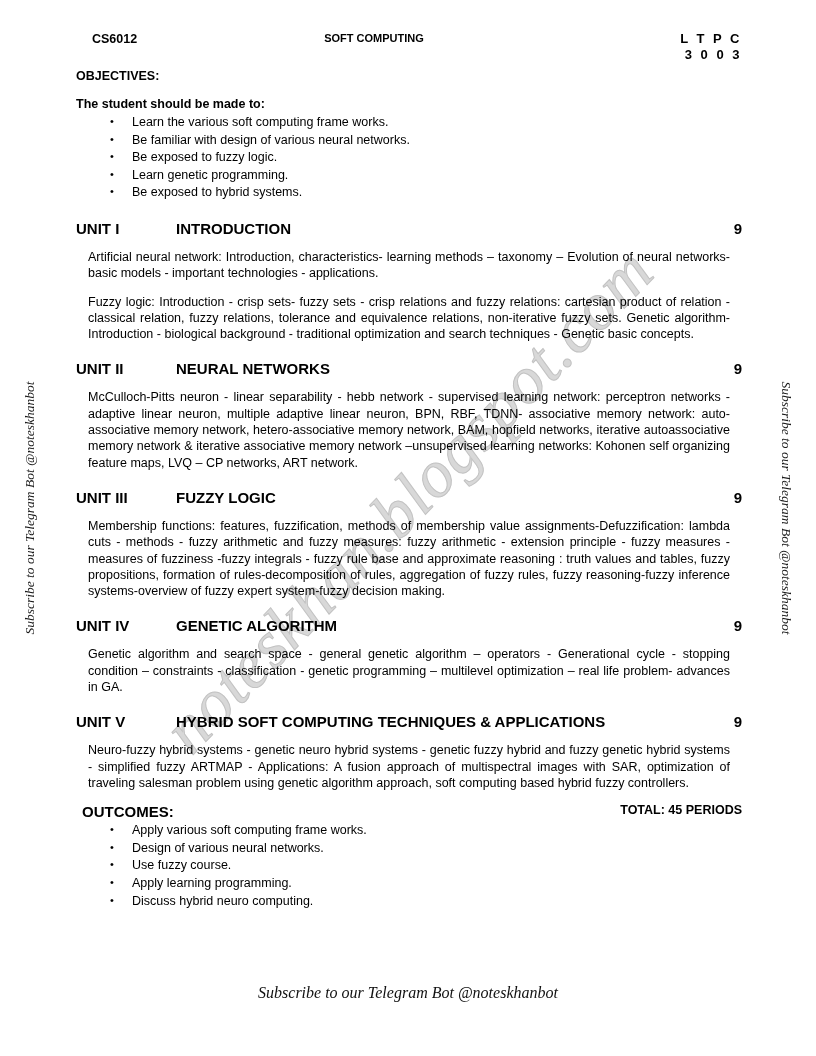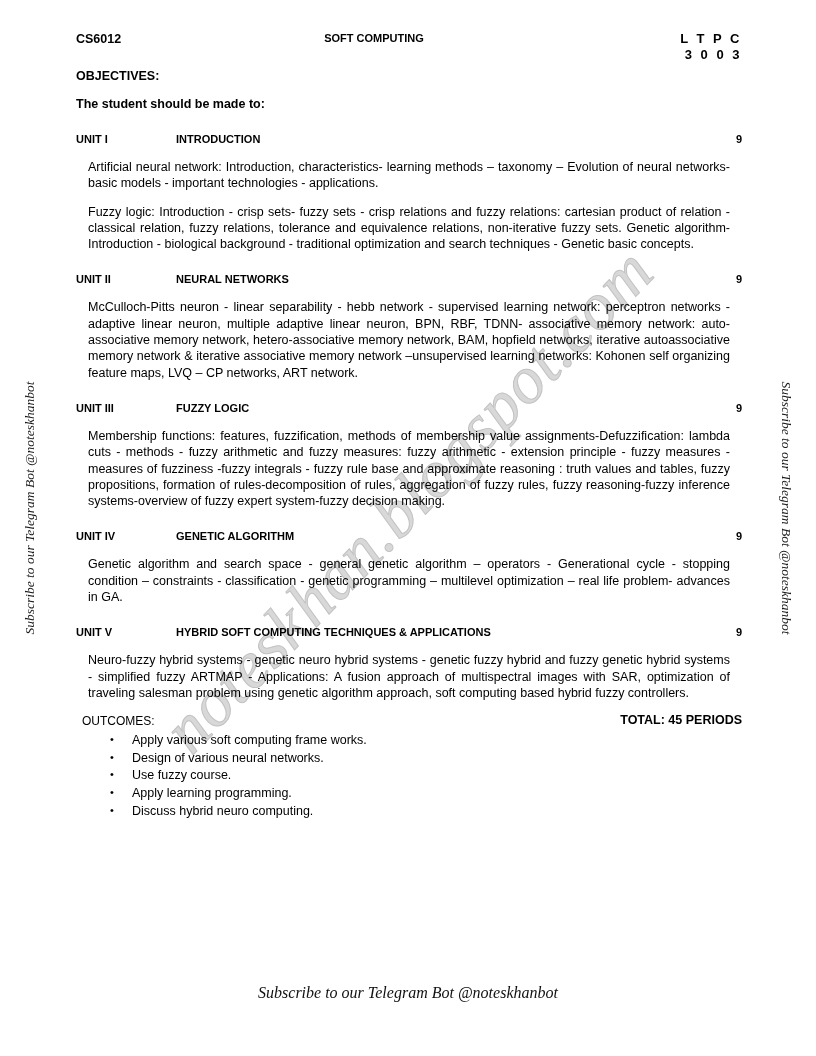--- a/index.html
+++ b/index.html
@@ -68,21 +68,21 @@
     width: 666px;
     z-index: 1;
   }
 
   .doc-header {
     position: relative;
     height: 34px;
   }
   .course-code {
     position: absolute;
-    left: 0;
+    left: 16px;
     top: 0;
     font-size: 12.5px;
     font-weight: bold;
   }
   .course-title {
     position: absolute;
     left: 0;
     right: 0;
     top: 0;
     text-align: center;
@@ -125,21 +125,21 @@
     content: "\2022";
     position: absolute;
     left: 0;
     top: -1px;
     font-size: 11px;
   }
 
   .unit-block { margin-top: 19px; }
   .unit-head {
     position: relative;
-    font-size: 11px;
+    font-size: 15px;
     font-weight: bold;
     line-height: 16px;
     height: 16px;
   }
   .unit-no {
     position: absolute;
     left: 0;
     top: 0;
   }
   .unit-name {
@@ -162,22 +162,22 @@
 
   .outcomes-block { margin-top: 12px; position: relative; }
   .total-periods {
     position: absolute;
     right: 0;
     top: 0;
     font-size: 12.5px;
     font-weight: bold;
   }
   .outcomes-title {
-    font-size: 12px;
-    font-weight: normal;
+    font-size: 15px;
+    font-weight: bold;
     line-height: 17px;
     padding-left: 6px;
   }
   .outcomes-sub {
     font-size: 12.5px;
     font-weight: bold;
     line-height: 17px;
     padding-left: 8px;
   }
 
@@ -210,20 +210,27 @@
       <div class="course-code">CS6012</div>
       <div class="course-title">SOFT COMPUTING</div>
       <div class="ltpc">
         <span class="ltpc-row">L T P C</span>
         <span class="ltpc-row">3 0 0 3</span>
       </div>
     </div>
 
     <div class="bold-line objectives-title">OBJECTIVES:</div>
     <div class="bold-line">The student should be made to:</div>
+    <ul class="bullets">
+      <li>Learn the various soft computing frame works.</li>
+      <li>Be familiar with design of various neural networks.</li>
+      <li>Be exposed to fuzzy logic.</li>
+      <li>Learn genetic programming.</li>
+      <li>Be exposed to hybrid systems.</li>
+    </ul>
 
     <div class="unit-block">
       <div class="unit-head">
         <span class="unit-no">UNIT I</span>
         <span class="unit-name">INTRODUCTION</span>
         <span class="unit-hours">9</span>
       </div>
       <div class="unit-body">
         <p>Artificial neural network: Introduction, characteristics- learning methods – taxonomy – Evolution of neural networks- basic models - important technologies - applications.</p>
         <p>Fuzzy logic: Introduction - crisp sets- fuzzy sets - crisp relations and fuzzy relations: cartesian product of relation - classical relation, fuzzy relations, tolerance and equivalence relations, non-iterative fuzzy sets. Genetic algorithm- Introduction - biological background - traditional optimization and search techniques - Genetic basic concepts.</p>

